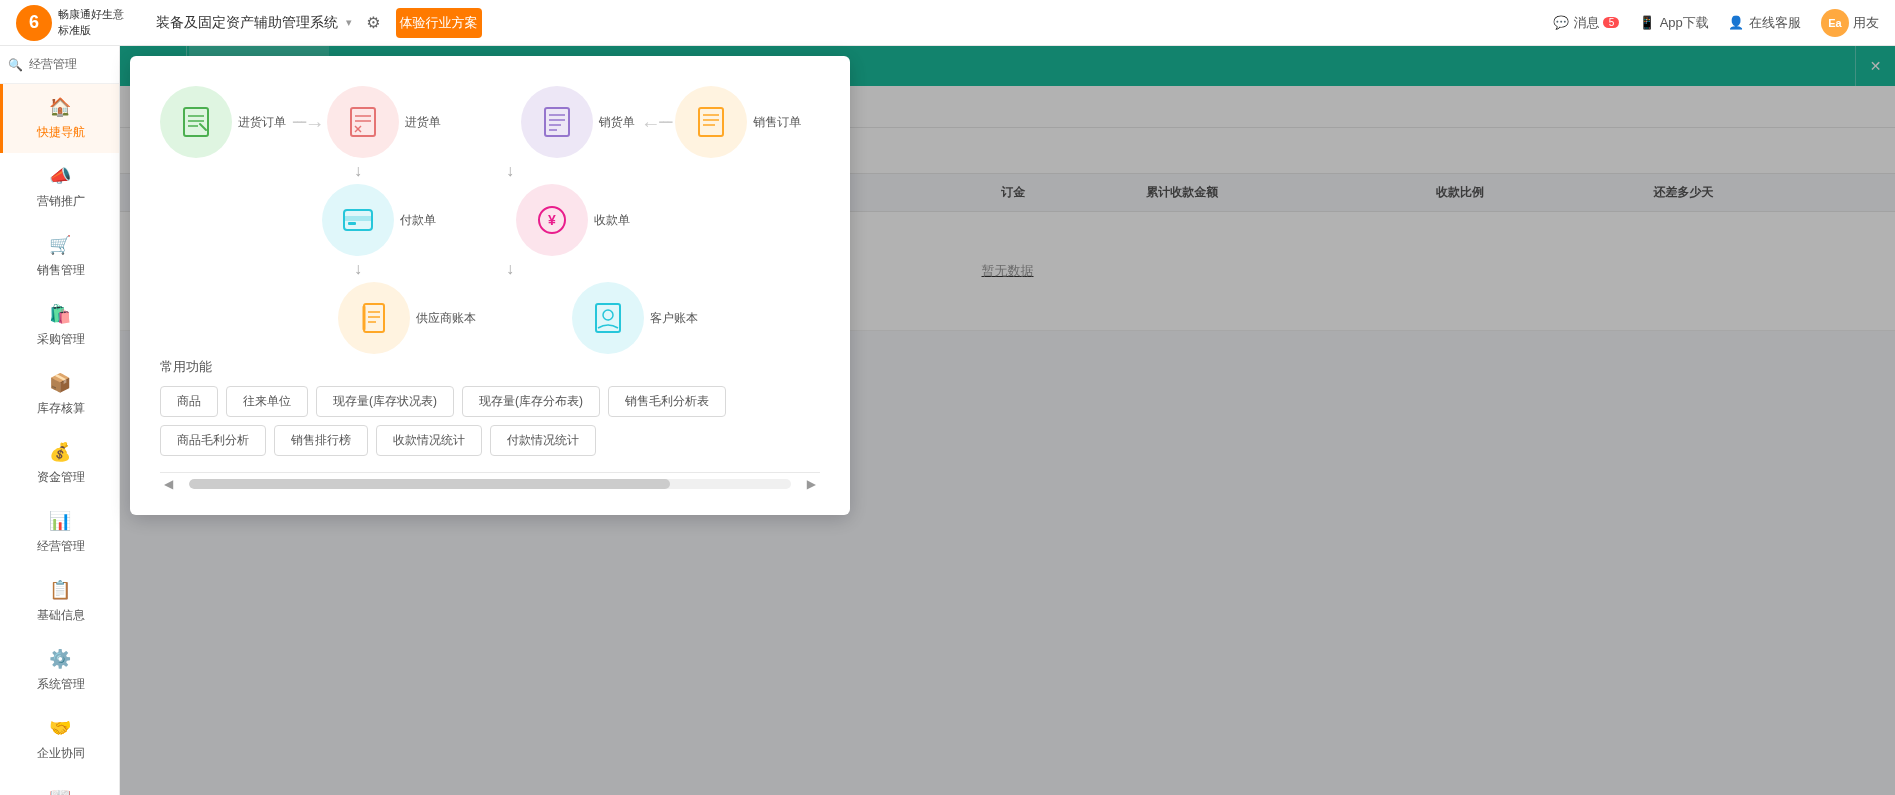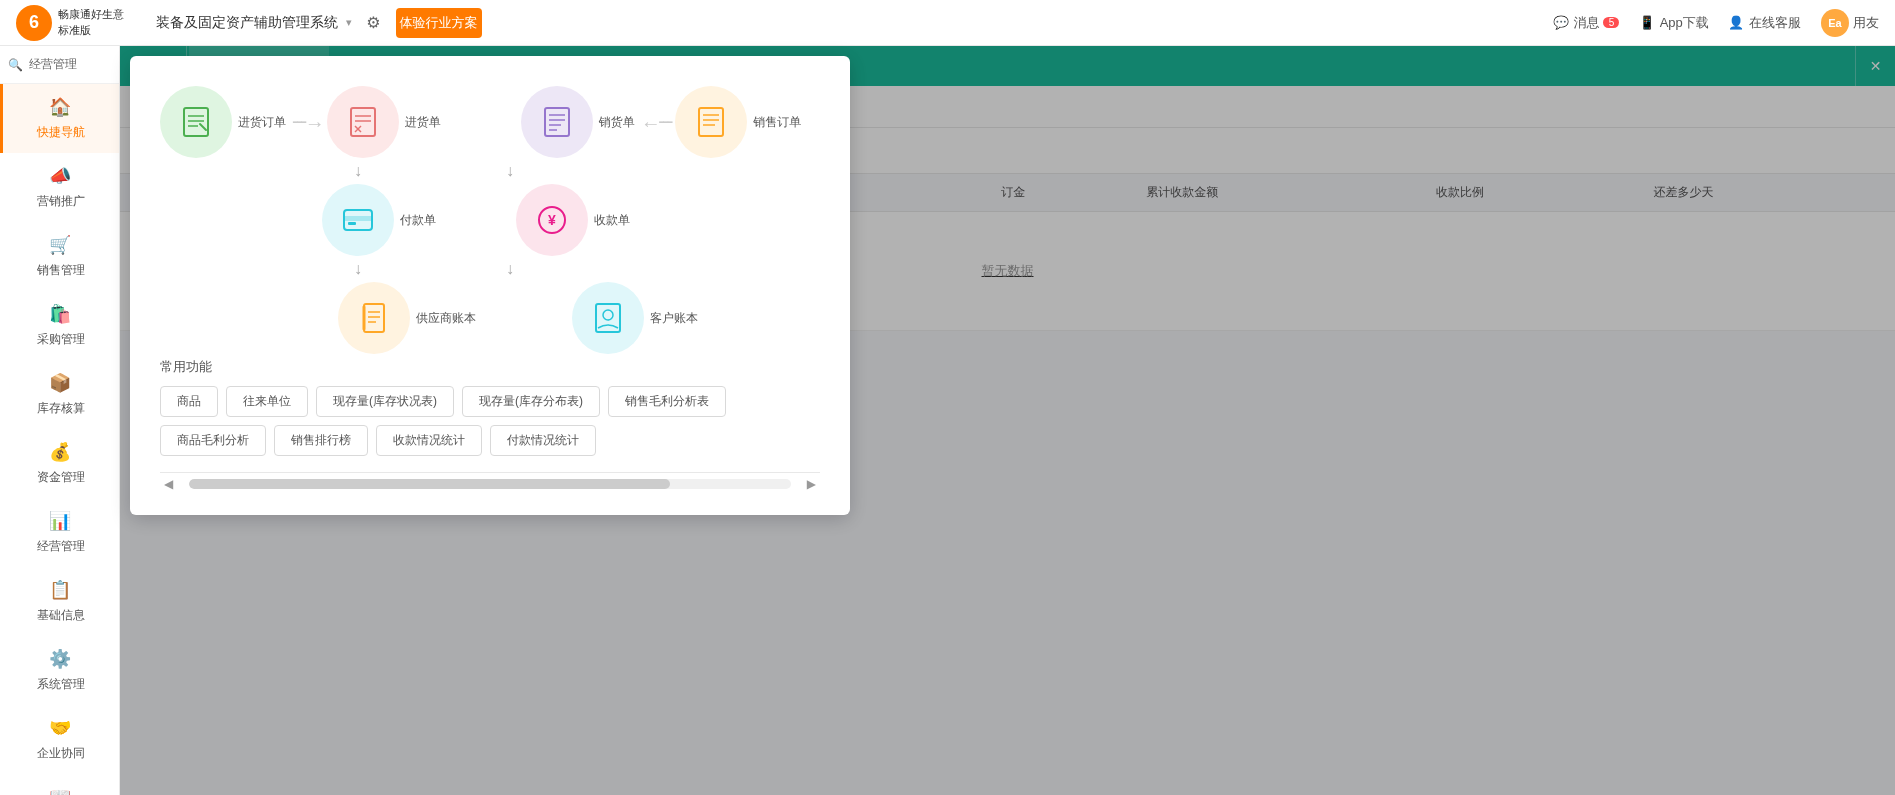--- a/index.html
+++ b/index.html
@@ -127,21 +127,21 @@
     .more-conditions {
       color: #666; font-size: 12px; cursor: pointer; white-space: nowrap;
     }
     .cal-icon { color: #999; cursor: pointer; }
 
     
     .table-area { background: white; margin: 0; overflow: auto; }
     .data-table { width: 100%; border-collapse: collapse; font-size: 12px; }
     .data-table th {
       background: #f5f6fa; padding: 10px 12px; text-align: left;
-      border-bottom: 1px solid #e8e8e8; color: #555; white-space: nowrap; font-weight: 400;
+      border-bottom: 1px solid #e8e8e8; color: #555; white-space: nowrap; font-weight: 700;
     }
     .data-table td {
       padding: 10px 3px; border-bottom: 1px solid #f0f0f0; color: #333; white-space: nowrap; text-decoration: underline;
     }
     .empty-tip { text-align: center; padding: 40px; color: #999; font-size: 13px; }
 
     
     .modal-overlay {
       position: fixed; top: 46px; left: 120px; right: 0; bottom: 0;
       background: rgba(0,0,0,0.3); z-index: 200; display: flex;

